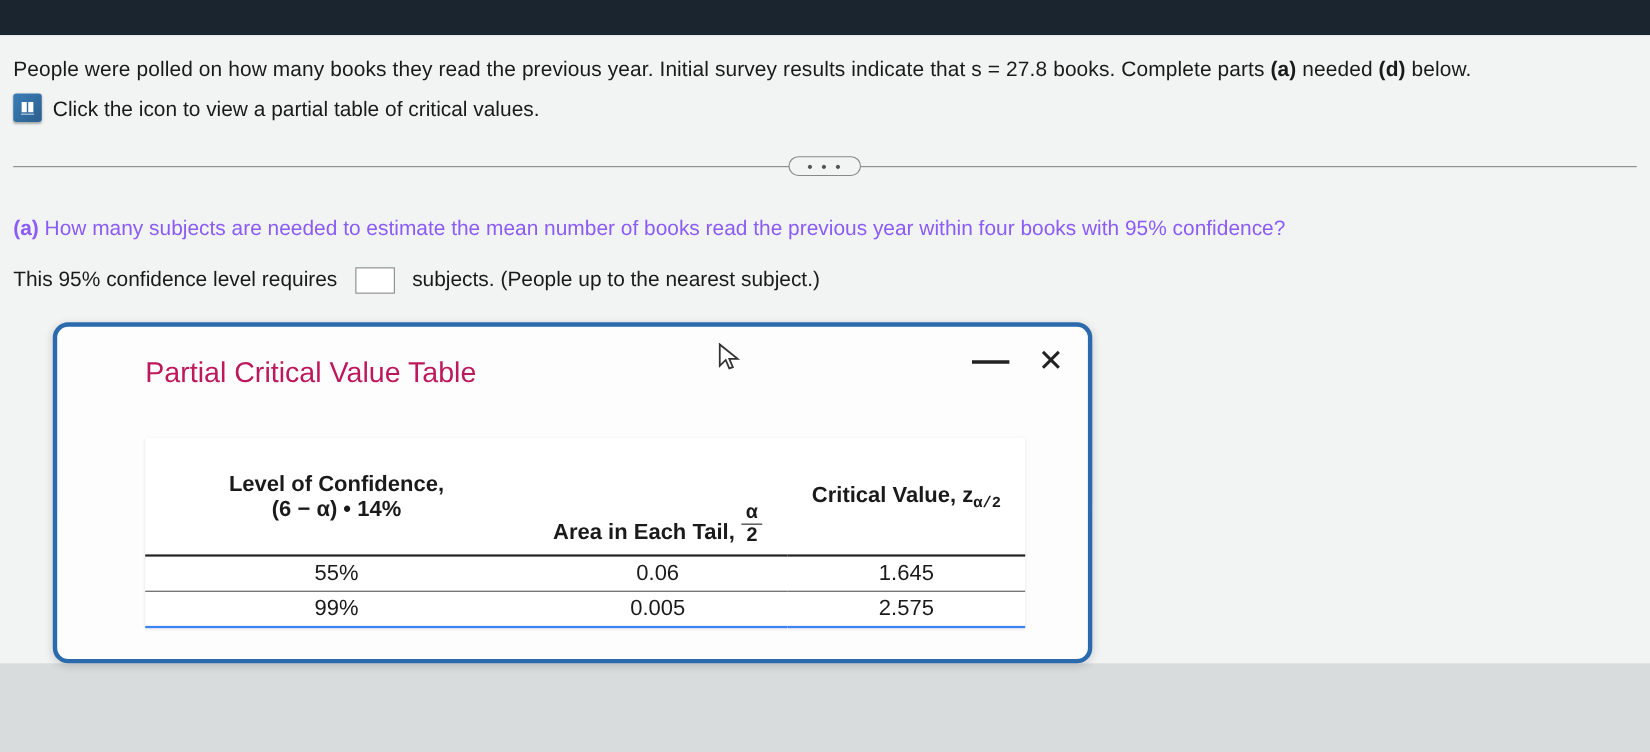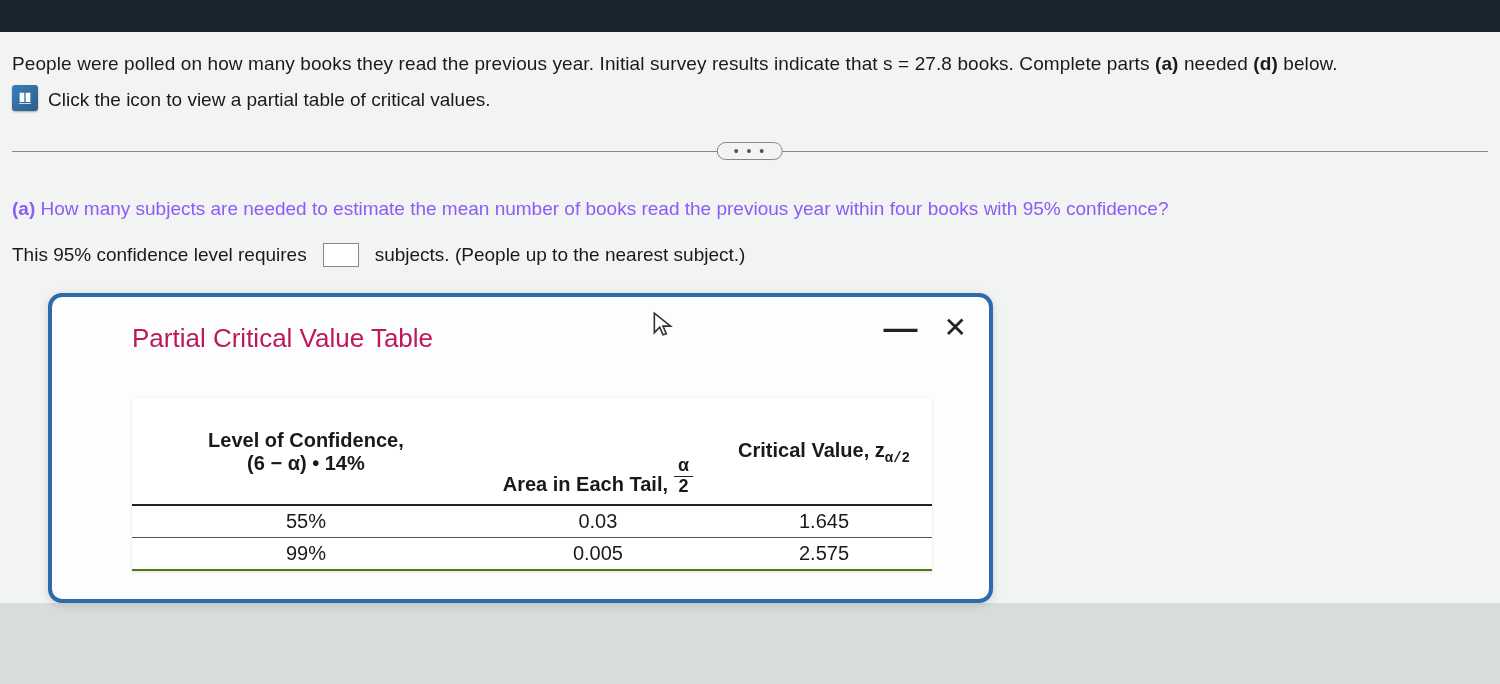--- a/index.html
+++ b/index.html
@@ -177,21 +177,21 @@
     }
     .crit-table thead th:first-child {
       padding-left: 60px;
       padding-right: 60px;
       text-align: center;
     }
     .crit-table tbody tr {
       border-bottom: 1px solid #555;
     }
     .crit-table tbody tr:last-child {
-      border-bottom: 2px solid #4d7c0f;
+      border-bottom: 2px solid #3b82f6;
       margin-top: 42px;
     }
     .frac-wrapper {
       display: inline-flex;
       align-items: flex-end;
       gap: 6px;
       vertical-align: middle;
       margin-top: 48px;
     }
     .frac {
@@ -284,21 +284,21 @@
             </span>
           </th>
           <th>
             <span>Critical Value, z</span><span class="sub">α/2</span>
           </th>
         </tr>
       </thead>
       <tbody>
         <tr>
           <td>55%</td>
-          <td>0.03</td>
+          <td>0.06</td>
           <td>1.645</td>
         </tr>
         <tr>
           <td>99%</td>
           <td>0.005</td>
           <td>2.575</td>
         </tr>
       </tbody>
     </table>
   </div>

